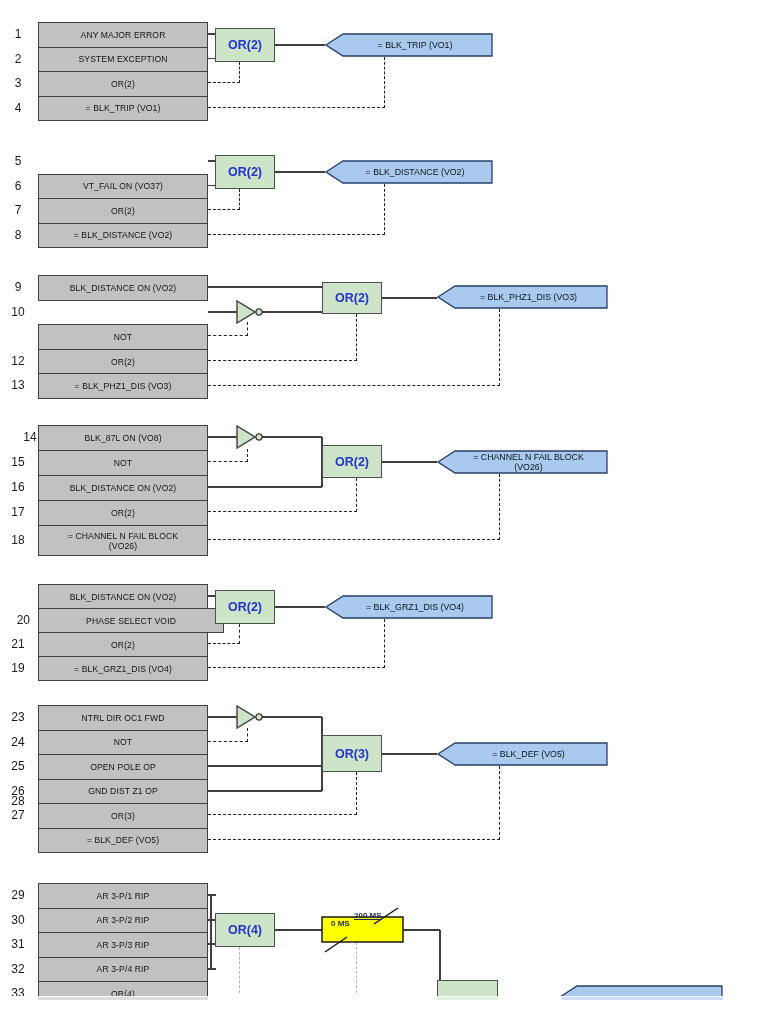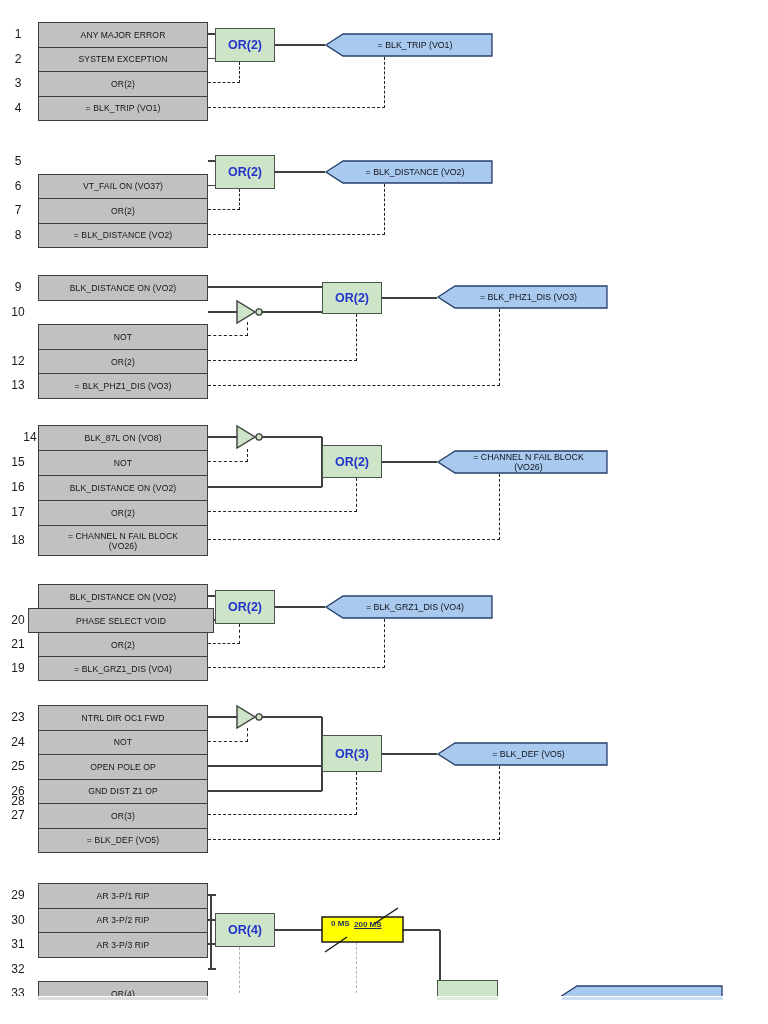--- a/index.html
+++ b/index.html
@@ -182,22 +182,22 @@
       <div class="abs hl" style="left: 208px; top: 619.25px; width: 9px;"></div>
       <div class="abs hl" style="left: 275px; top: 606.25px; width: 50px;"></div>
       <div class="abs hd" style="left: 208px; top: 643.3px; width: 32px;"></div>
       <div class="abs hd" style="left: 208px; top: 667.3px; width: 177px;"></div>
       <div class="abs vd" style="left: 239.3px; top: 624px; height: 20px;"></div>
       <div class="abs vd" style="left: 384.3px; top: 619px; height: 49px;"></div>
       <div class="abs num" style="left: 18px; top: 584px; height: 24px; line-height: 24px; margin-left: 32px;">19</div>
       <div class="abs rowbox" style="left: 38px; top: 584px; width: 170px; height: 25.4px;">
         <span>BLK_DISTANCE ON (VO2)</span>
       </div>
-      <div class="abs num" style="left: 6px; top: 608px; height: 24px; line-height: 24px;">20</div>
-      <div class="abs rowbox" style="left: 28px; top: 608px; width: 186px; height: 25.4px;">
+      <div class="abs num" style="left: 6px; top: 608px; height: 24px; line-height: 24px; text-align: right;">20</div>
+      <div class="abs rowbox" style="left: 38px; top: 608px; width: 186px; height: 25.4px;">
         <span>PHASE SELECT VOID</span>
       </div>
       <div class="abs num" style="left: 6px; top: 632px; height: 24px; line-height: 24px;">21</div>
       <div class="abs rowbox" style="left: 38px; top: 632px; width: 170px; height: 25.4px;">
         <span>OR(2)</span>
       </div>
       <div class="abs num" style="left: 6px; top: 656px; height: 24px; line-height: 24px;">19</div>
       <div class="abs rowbox" style="left: 38px; top: 656px; width: 170px; height: 25.4px;">
         <span>= BLK_GRZ1_DIS (VO4)</span>
       </div>
@@ -275,33 +275,36 @@
       </div>
       <div class="abs num" style="left: 6px; top: 907.5px; height: 24.5px; line-height: 24.5px;">30</div>
       <div class="abs rowbox" style="left: 38px; top: 907.5px; width: 170px; height: 25.9px;">
         <span>AR 3-P/2 RIP</span>
       </div>
       <div class="abs num" style="left: 6px; top: 932px; height: 24.5px; line-height: 24.5px;">31</div>
       <div class="abs rowbox" style="left: 38px; top: 932px; width: 170px; height: 25.9px;">
         <span>AR 3-P/3 RIP</span>
       </div>
       <div class="abs num" style="left: 6px; top: 956.5px; height: 24.5px; line-height: 24.5px;">32</div>
+      <div class="abs rowbox" style="left: 38px; top: 956.5px; width: 170px; height: 25.9px;">
+        <span>AR 3-P/4 RIP</span>
+      </div>
       <div class="abs num" style="left: 6px; top: 981px; height: 24.5px; line-height: 24.5px;">33</div>
       <div class="abs rowbox" style="left: 38px; top: 981px; width: 170px; height: 25.9px;">
         <span>OR(4)</span>
       </div>
       <div class="abs gate" style="left: 215px; top: 913px; width: 60px; height: 34px;">OR(4)</div>
       <div class="abs " style="left: 318px; top: 904px; width: 90px; height: 54px;">
         <svg width="90" height="54" style="position:absolute;left:0;top:0;">
           <rect x="4" y="13" width="81" height="25" fill="#ffff00" stroke="#1a1a1a" stroke-width="1.5"></rect>
           <line x1="7" y1="48" x2="29" y2="33" stroke="#1a1a1a" stroke-width="1.5"></line>
           <line x1="56" y1="20" x2="80" y2="4" stroke="#1a1a1a" stroke-width="1.5"></line>
         </svg>
         <span class="timer-pickup" style="top: 15px;">0 MS</span>
-        <span class="timer-dropout" style="top: 16px; text-decoration: underline;">200 MS</span>
+        <span class="timer-dropout" style="top: 7px; text-decoration: underline;">200 MS</span>
       </div>
       <div class="abs gate" style="left: 437px; top: 980px; width: 61px; height: 34px;"></div>
       <div class="abs flag" style="left: 559px; top: 985px; width: 164px; height: 24px;">
         <svg width="164" height="24" style="position:absolute;left:0;top:0;">
           <polygon points="1,12 18,1 163,1 163,23 18,23" fill="#a9c9ee" stroke="#27406b" stroke-width="1.3"></polygon>
         </svg>
       </div>
     </div>
 
   <div class="remnant" style="left:38px;width:170px;background:#c1c1c1;opacity:.55;"></div>

